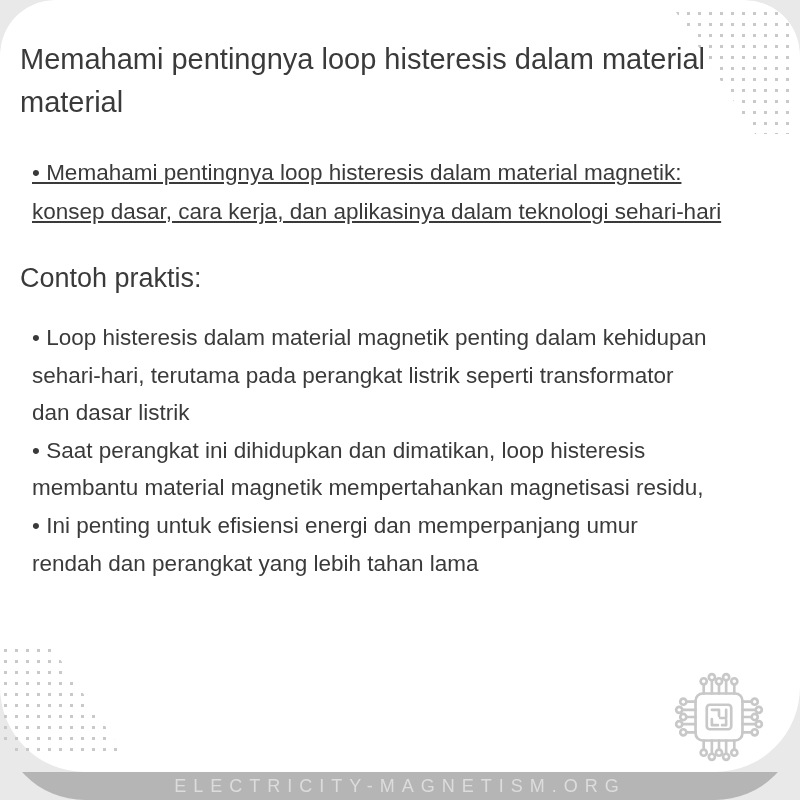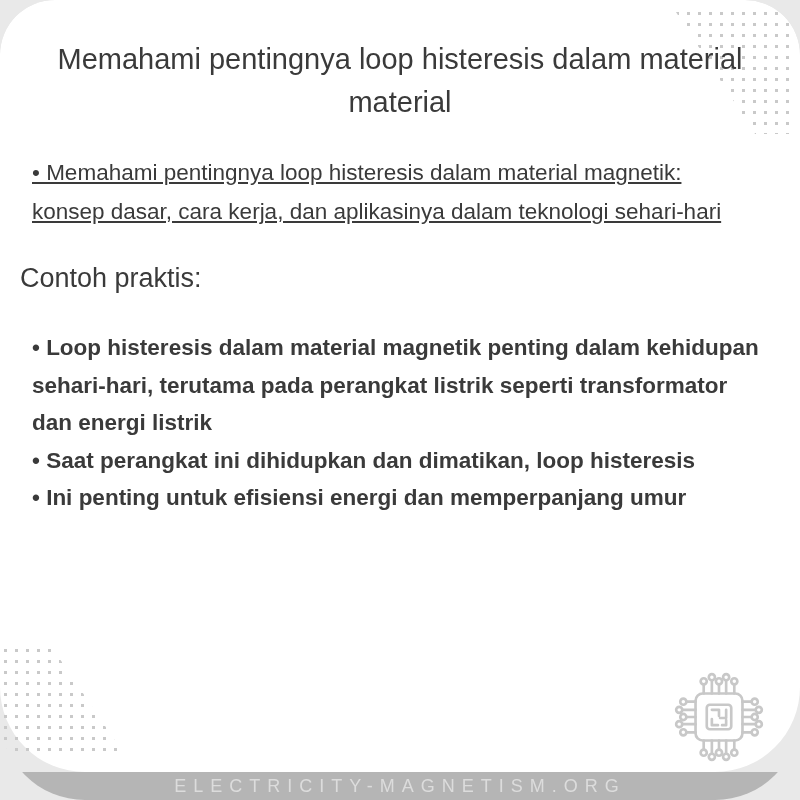--- a/index.html
+++ b/index.html
@@ -39,40 +39,39 @@
     white-space: nowrap;
   }
   .card {
     position: absolute; left: 0; right: 0; top: 0; bottom: 28px;
     background: var(--card_bg);
     border-radius: 55px 55px 85px 85px;
   }
 
   .title {
     position: absolute; top: 38px; left: 20px; right: 20px;
-    text-align: center;
+    text-align: left;
     font-size: 29px; line-height: 43px;
     color: var(--text);
   }
   .intro {
     position: absolute; top: 153px; left: 32px; right: 28px;
     font-size: 22.5px; line-height: 39px;
     color: var(--text);
     text-decoration: underline;
   }
   .subheading {
     position: absolute; top: 258px; left: 20px; right: 20px;
     font-size: 27px; line-height: 40px;
     color: var(--text);
   }
   .body-text {
-    position: absolute; top: 329px; left: 32px; right: 24px;
+    position: absolute; top: 319px; left: 32px; right: 24px;
     font-size: 22.5px; line-height: 37.6px;
     color: var(--text);
-    font-weight: bold;
   }
 
   .dots {
     position: absolute;
     background-image: radial-gradient(circle, var(--dot) 1.6px, transparent 1.8px);
     background-size: 11px 11px;
     pointer-events: none;
   }
   .dots-top-right {
     right: 4px; top: 8px; width: 146px; height: 126px;
@@ -113,23 +112,25 @@
       <div class="intro">
         <div>• Memahami pentingnya loop histeresis dalam material magnetik:</div>
         <div>konsep dasar, cara kerja, dan aplikasinya dalam teknologi sehari-hari</div>
       </div>
 
       <div class="subheading">Contoh praktis:</div>
 
       <div class="body-text">
         <div>• Loop histeresis dalam material magnetik penting dalam kehidupan</div>
         <div>sehari-hari, terutama pada perangkat listrik seperti transformator</div>
-        <div>dan energi listrik</div>
+        <div>dan dasar listrik</div>
         <div>• Saat perangkat ini dihidupkan dan dimatikan, loop histeresis</div>
+        <div>membantu material magnetik mempertahankan magnetisasi residu,</div>
         <div>• Ini penting untuk efisiensi energi dan memperpanjang umur</div>
+        <div>rendah dan perangkat yang lebih tahan lama</div>
       </div>
 
       <div class="chip">
         <svg viewBox="0 0 100 100" fill="none" stroke="currentColor" stroke-width="2.6" stroke-linecap="round" stroke-linejoin="round">
           <rect x="27" y="27" width="46" height="46" rx="7"></rect>
           <rect x="38" y="38" width="24" height="24" rx="3"></rect>
           <path d="M43 43h7v6"></path>
           <path d="M57 43v8h-6"></path>
           <path d="M43 52v6h6"></path>
           <path d="M53 58h4v-5"></path>

